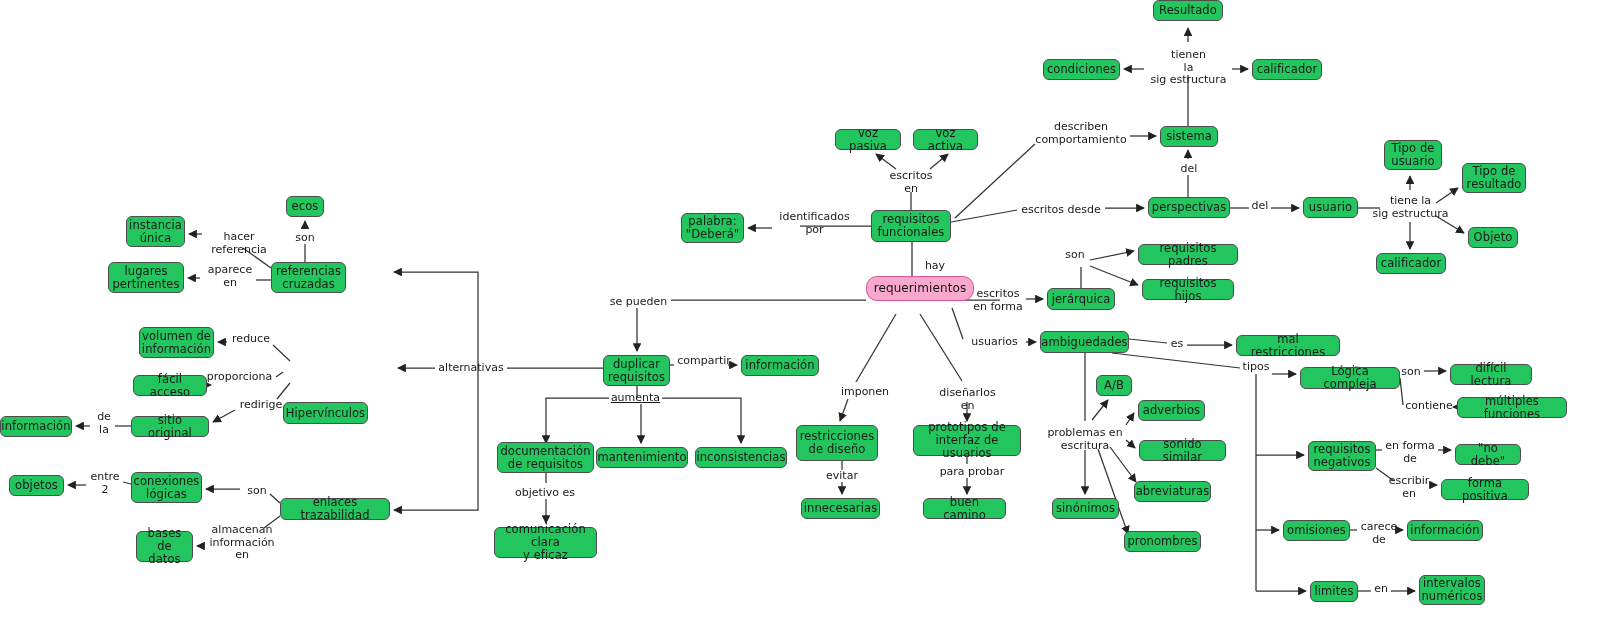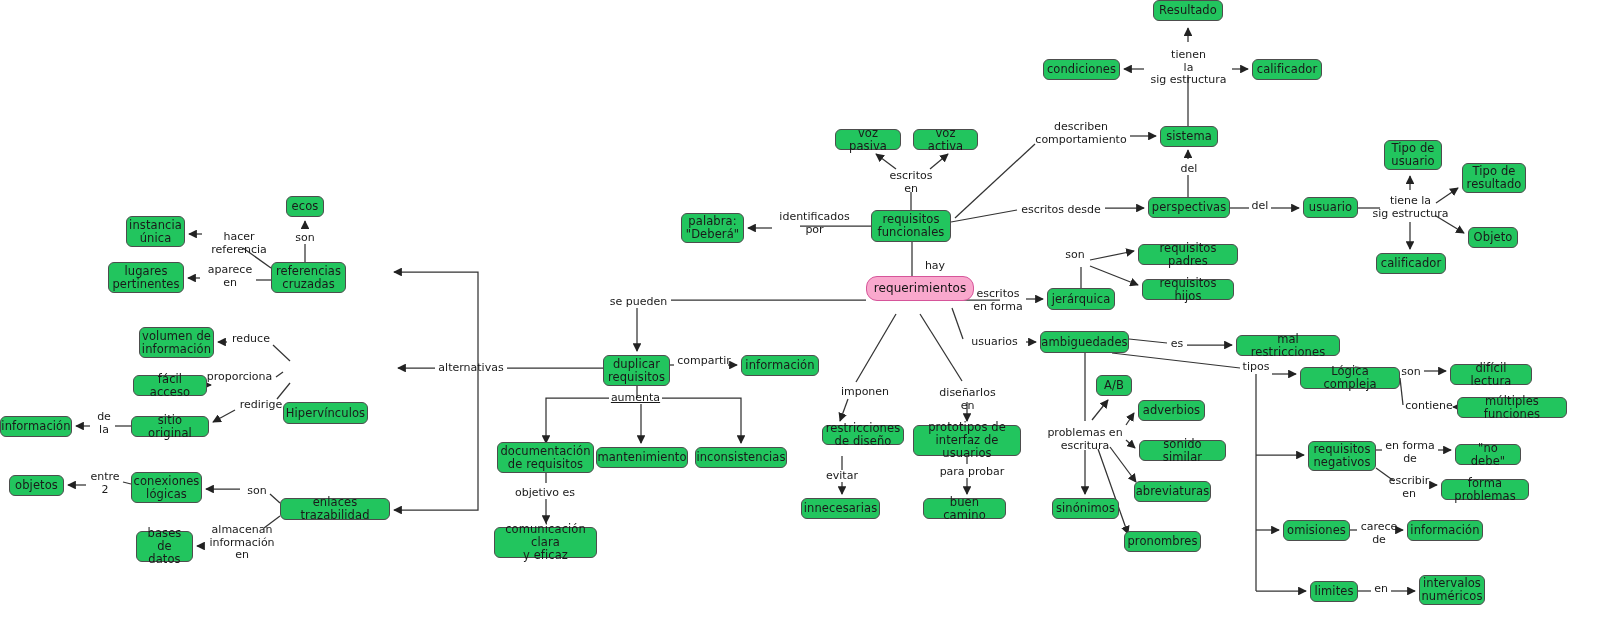--- a/index.html
+++ b/index.html
@@ -244,27 +244,27 @@
       <div class="node" style="left: 1139px; top: 440px; width: 87px; height: 21px;">sonido similar</div>
       <div class="node" style="left: 1134px; top: 481px; width: 77px; height: 21px;">abreviaturas</div>
       <div class="node" style="left: 1124px; top: 531px; width: 77px; height: 21px;">pronombres</div>
       <div class="node" style="left: 1052px; top: 498px; width: 67px; height: 21px;">sinónimos</div>
       <div class="node" style="left: 1300px; top: 367px; width: 100px; height: 22px;">Lógica compleja</div>
       <div class="node" style="left: 1450px; top: 364px; width: 82px; height: 21px;">difícil lectura</div>
       <div class="node" style="left: 1457px; top: 397px; width: 110px; height: 21px;">múltiples funciones</div>
       <div class="node" style="left: 1308px; top: 441px; width: 68px; height: 30px;">requisitos
 negativos</div>
       <div class="node" style="left: 1455px; top: 444px; width: 66px; height: 21px;">"no debe"</div>
-      <div class="node" style="left: 1441px; top: 479px; width: 88px; height: 21px;">forma problemas</div>
+      <div class="node" style="left: 1441px; top: 479px; width: 88px; height: 21px;">forma positiva</div>
       <div class="node" style="left: 1283px; top: 520px; width: 67px; height: 21px;">omisiones</div>
       <div class="node" style="left: 1407px; top: 520px; width: 76px; height: 21px;">información</div>
       <div class="node" style="left: 1310px; top: 581px; width: 48px; height: 21px;">limites</div>
       <div class="node" style="left: 1419px; top: 575px; width: 66px; height: 30px;">intervalos
 numéricos</div>
-      <div class="node" style="left: 822px; top: 425px; width: 82px; height: 20px;">restricciones
+      <div class="node" style="left: 796px; top: 425px; width: 82px; height: 36px;">restricciones
 de diseño</div>
       <div class="node" style="left: 801px; top: 498px; width: 79px; height: 21px; text-align: center;">innecesarias</div>
       <div class="node" style="left: 913px; top: 425px; width: 108px; height: 31px;">prototipos de
 interfaz de usuarios</div>
       <div class="node" style="left: 923px; top: 498px; width: 83px; height: 21px;">buen camino</div>
       <div class="node" style="left: 603px; top: 355px; width: 67px; height: 31px;">duplicar
 requisitos</div>
       <div class="node" style="left: 741px; top: 355px; width: 78px; height: 21px;">información</div>
       <div class="node" style="left: 497px; top: 442px; width: 97px; height: 31px;">documentación
 de requisitos</div>

